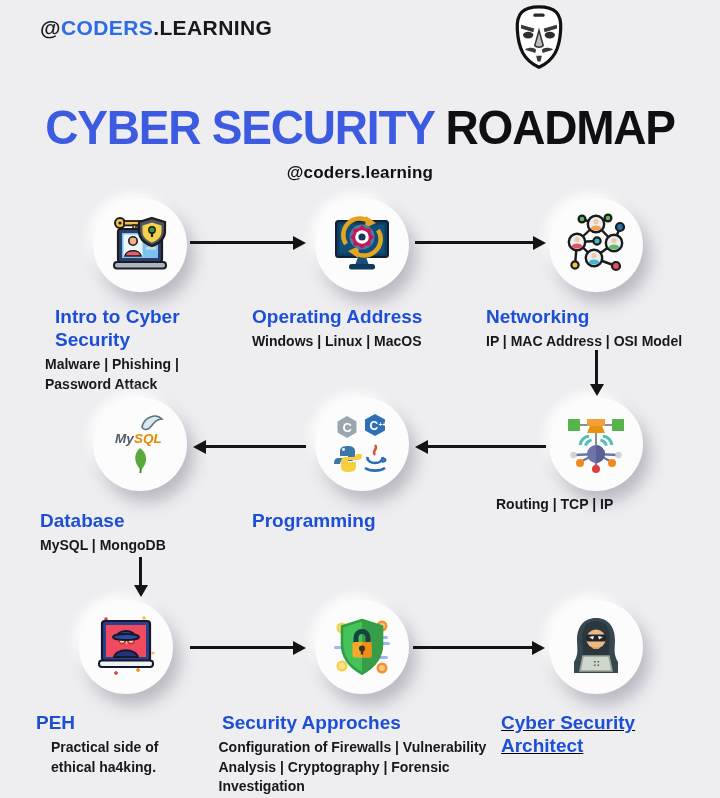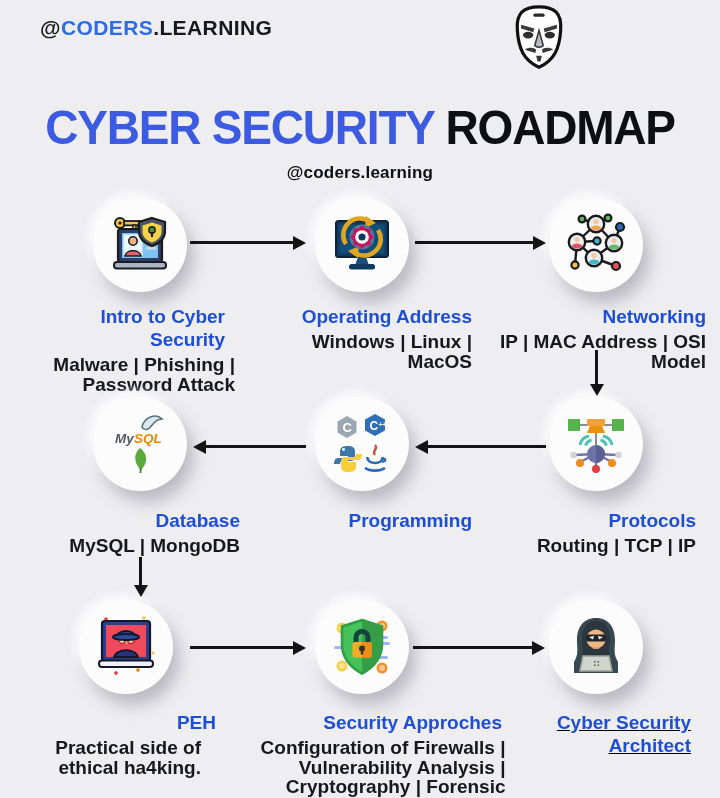--- a/index.html
+++ b/index.html
@@ -16,27 +16,27 @@
   .brand .b-blue{color:var(--header-blue);}
   .mask{position:absolute;right:6px;top:4px;width:62px;height:66px;}
 
   
   .big-title{position:absolute;top:100px;left:0;width:720px;text-align:center;
     font-size:46px;font-weight:700;letter-spacing:-1.2px;color:#0e0f12;white-space:nowrap;transform:scaleY(1.06);}
   .big-title .t-blue{color:var(--title-blue);}
   .handle{position:absolute;top:163px;left:0;width:720px;text-align:center;font-size:17px;font-weight:700;color:#0e0f12;letter-spacing:.2px;}
 
   
-  .node{position:absolute;text-align:right;}
+  .node{position:absolute;text-align:left;}
   .circle{width:94px;height:94px;border-radius:50%;background:#fcfcfd;margin:0 auto;
     box-shadow:7px 11px 16px rgba(125,125,140,.45),-5px -5px 10px rgba(255,255,255,.95);
     display:flex;align-items:center;justify-content:center;}
   .circle svg{width:64px;height:64px;}
   .node-title{color:var(--blue);font-size:19px;font-weight:700;line-height:23px;margin:0 auto;}
-  .node-sub{color:var(--ink);font-size:19px;font-weight:700;line-height:19.5px;margin:4px auto 0;}
+  .node-sub{color:var(--ink);font-size:14px;font-weight:700;line-height:19.5px;margin:4px auto 0;}
   .r1 .node-title{margin-top:13px;}
   .r2 .node-title{margin-top:18px;}
   .r3 .node-title{margin-top:17px;}
 
   
   .arr-h{position:absolute;height:3px;background:var(--arrow);}
   .arr-h.right::after{content:"";position:absolute;right:-13px;top:-5.5px;border-left:13px solid var(--arrow);
     border-top:7px solid transparent;border-bottom:7px solid transparent;}
   .arr-h.left::after{content:"";position:absolute;left:-13px;top:-5.5px;border-right:13px solid var(--arrow);
     border-top:7px solid transparent;border-bottom:7px solid transparent;}
@@ -215,21 +215,20 @@
         </g>
         <circle cx="32" cy="42" r="9" fill="#6f74a8"></circle>
         <path d="M32,33 a9,9 0 0 1 0,18 Z" fill="#5a5f94"></path>
         <circle cx="16" cy="51" r="4" fill="#ef8b1f"></circle>
         <circle cx="48" cy="51" r="4" fill="#ef8b1f"></circle>
         <circle cx="32" cy="57" r="4" fill="#e23b41"></circle>
         <circle cx="9.5" cy="43" r="3.2" fill="#cfd3d8"></circle>
         <circle cx="54.5" cy="43" r="3.2" fill="#cfd3d8"></circle>
       </svg>
     </div>
-    <div class="node-title" style="max-width:200px;">Protocols</div>
     <div class="node-sub" style="max-width:200px;">Routing | TCP | IP</div>
   </div>
 
   <div class="node r3" style="left:11px;top:600px;width:230px;">
     <div class="circle">
       <svg viewBox="0 0 64 64">
         <circle cx="12" cy="4" r="1.8" fill="#e23b41"></circle>
         <circle cx="50" cy="3" r="1.8" fill="#f2c14e"></circle>
         <circle cx="59" cy="38" r="1.6" fill="#f2c14e"></circle>
         <path d="M20,58 h4 M22,56 v4" stroke="#e23b41" stroke-width="1.6"></path>

